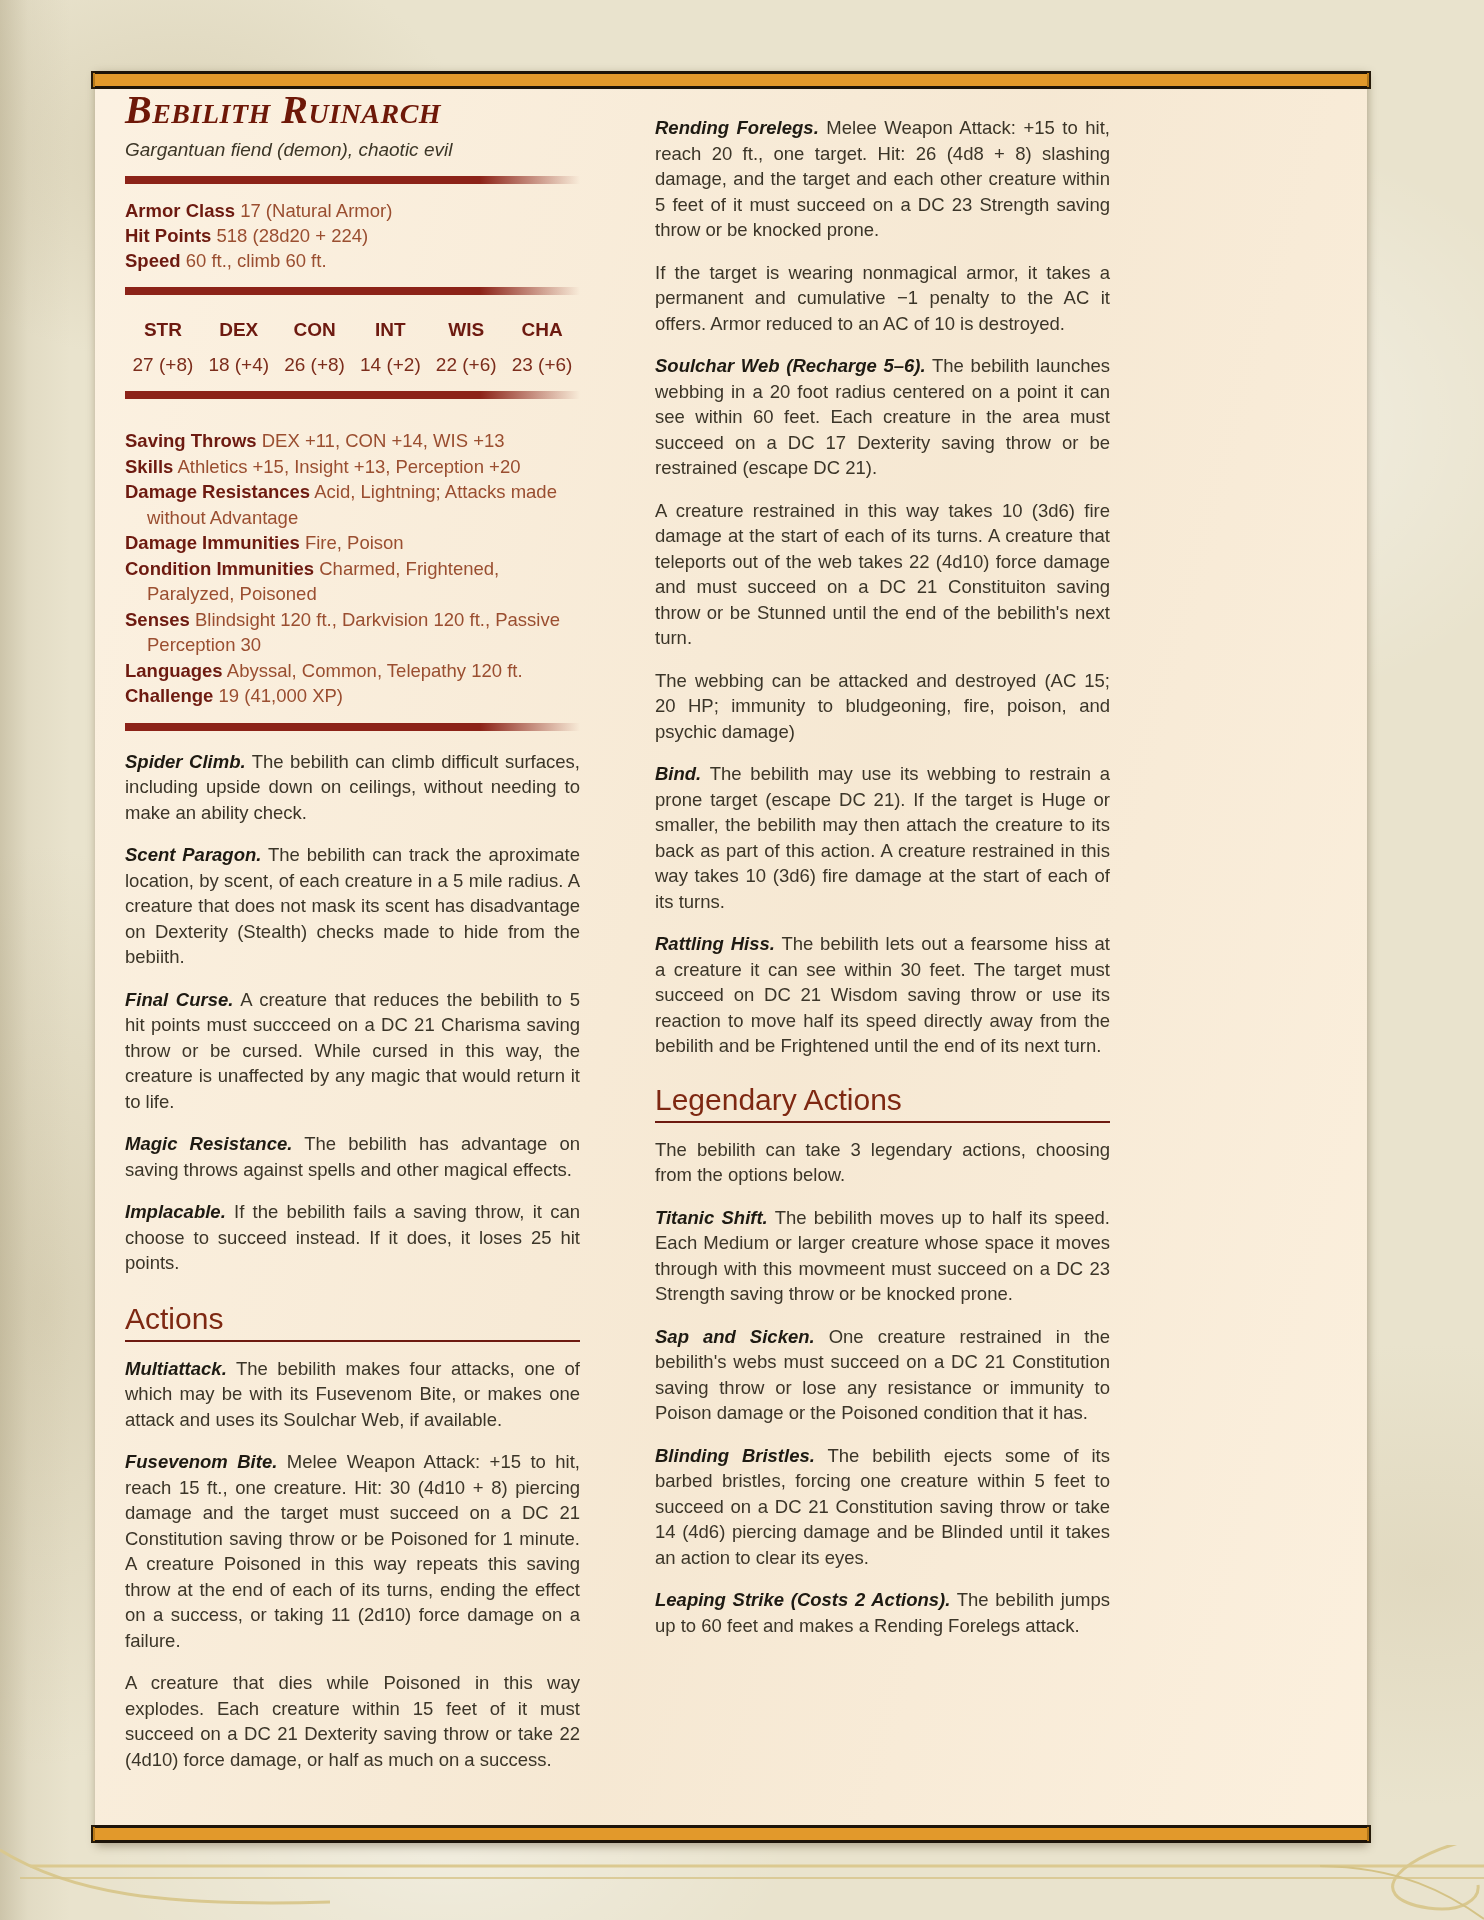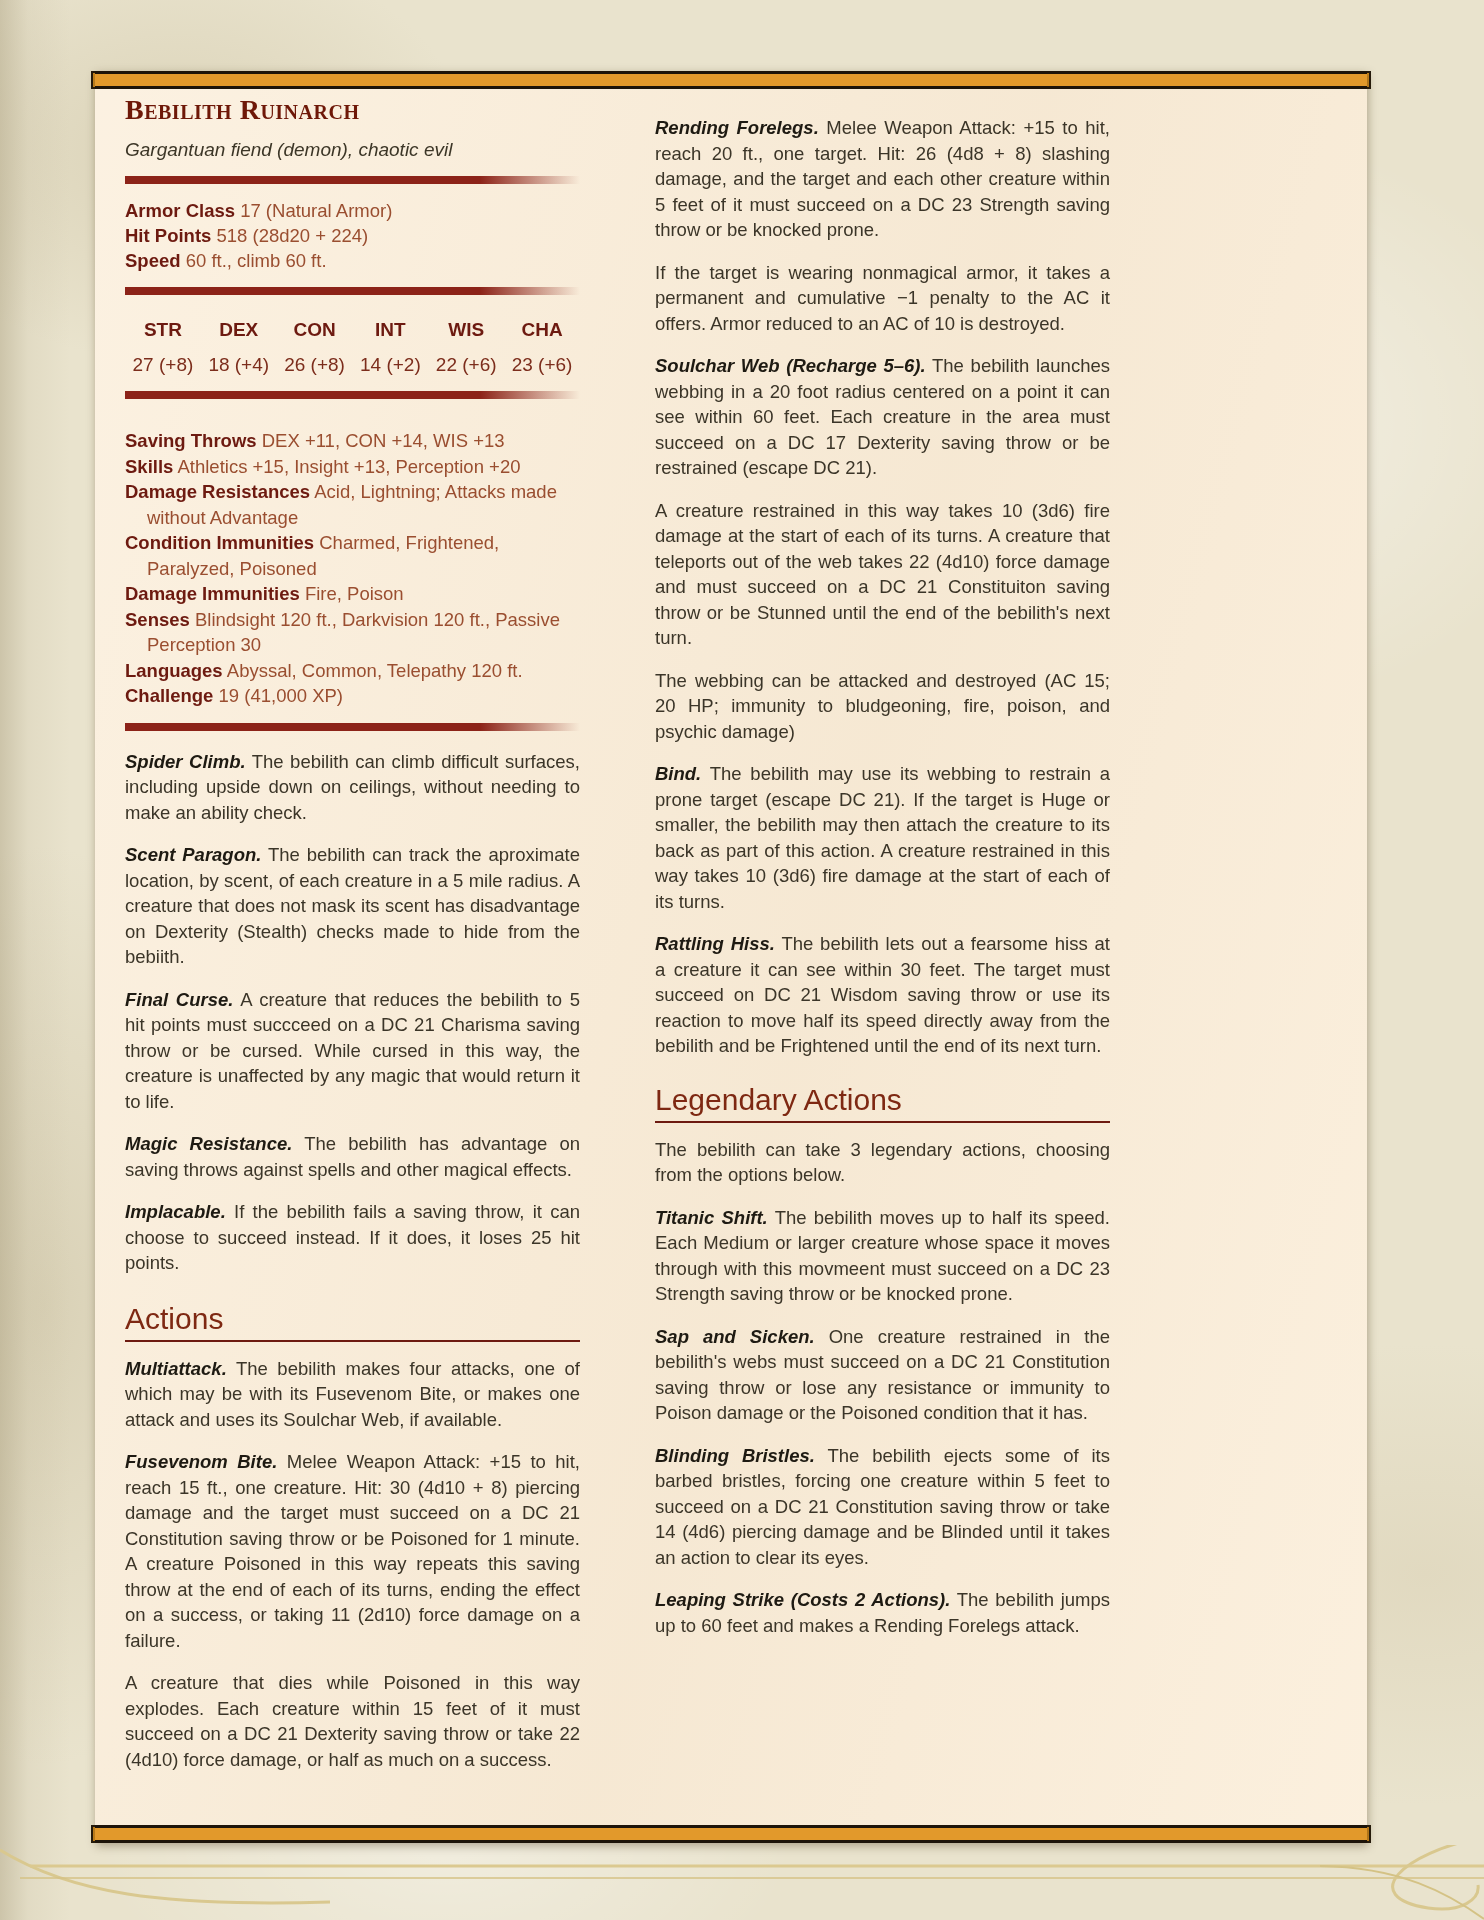--- a/index.html
+++ b/index.html
@@ -33,21 +33,21 @@
     background:#c9861e;border:2px solid #241a0c;box-sizing:border-box;z-index:-1;
   }
   .obar::before{left:-4px}
   .obar::after{right:-4px}
   .col{position:absolute;width:455px;}
   .col-left{left:30px;top:16px;}
   .col-right{left:560px;top:44px;}
 
   .title{
     font-family:"Liberation Serif",serif;font-variant:small-caps;font-weight:bold;
-    font-size:28px;line-height:46px;color:#6e1808;letter-spacing:0.5px;
+    font-size:40px;line-height:46px;color:#6e1808;letter-spacing:0.5px;font-style:italic;
   }
   .subtitle{font-style:italic;font-size:19px;line-height:25px;color:#3c3627;margin-top:4px;}
   .tbar{
     height:8px;margin:14px 0;
     background:linear-gradient(to right,#8c2318 0%,#8c2318 78%,rgba(140,35,24,0) 100%);
   }
   .core div{font-size:18.5px;line-height:25px;color:#9a4e30;}
   .core b{color:#6d1a10;}
   .abilities{display:flex;text-align:center;margin-top:22px;}
   .ab{flex:1;}
@@ -118,22 +118,22 @@
             <div class="as">23 (+6)</div>
           </div>
       </div>
 
       <div class="tbar"></div>
 
       <div class="props">
         <div class="prop"><b>Saving Throws</b> <span>DEX +11, CON +14, WIS +13</span></div>
         <div class="prop"><b>Skills</b> <span>Athletics +15, Insight +13, Perception +20</span></div>
         <div class="prop"><b>Damage Resistances</b> <span>Acid, Lightning; Attacks made without Advantage</span></div>
+        <div class="prop"><b>Damage Immunities</b> <span>Fire, Poison</span></div>
         <div class="prop"><b>Condition Immunities</b> <span>Charmed, Frightened, Paralyzed, Poisoned</span></div>
-        <div class="prop"><b>Damage Immunities</b> <span>Fire, Poison</span></div>
         <div class="prop"><b>Senses</b> <span>Blindsight 120 ft., Darkvision 120 ft., Passive Perception 30</span></div>
         <div class="prop"><b>Languages</b> <span>Abyssal, Common, Telepathy 120 ft.</span></div>
         <div class="prop"><b>Challenge</b> <span>19 (41,000 XP)</span></div>
       </div>
 
       <div class="tbar"></div>
 
       <div class="traits">
         <p class="trait"><span class="tname">Spider Climb.</span> <span>The bebilith can climb difficult surfaces, including upside down on ceilings, without needing to make an ability check.</span></p>
         <p class="trait"><span class="tname">Scent Paragon.</span> <span>The bebilith can track the aproximate location, by scent, of each creature in a 5 mile radius. A creature that does not mask its scent has disadvantage on Dexterity (Stealth) checks made to hide from the bebiith.</span></p>

